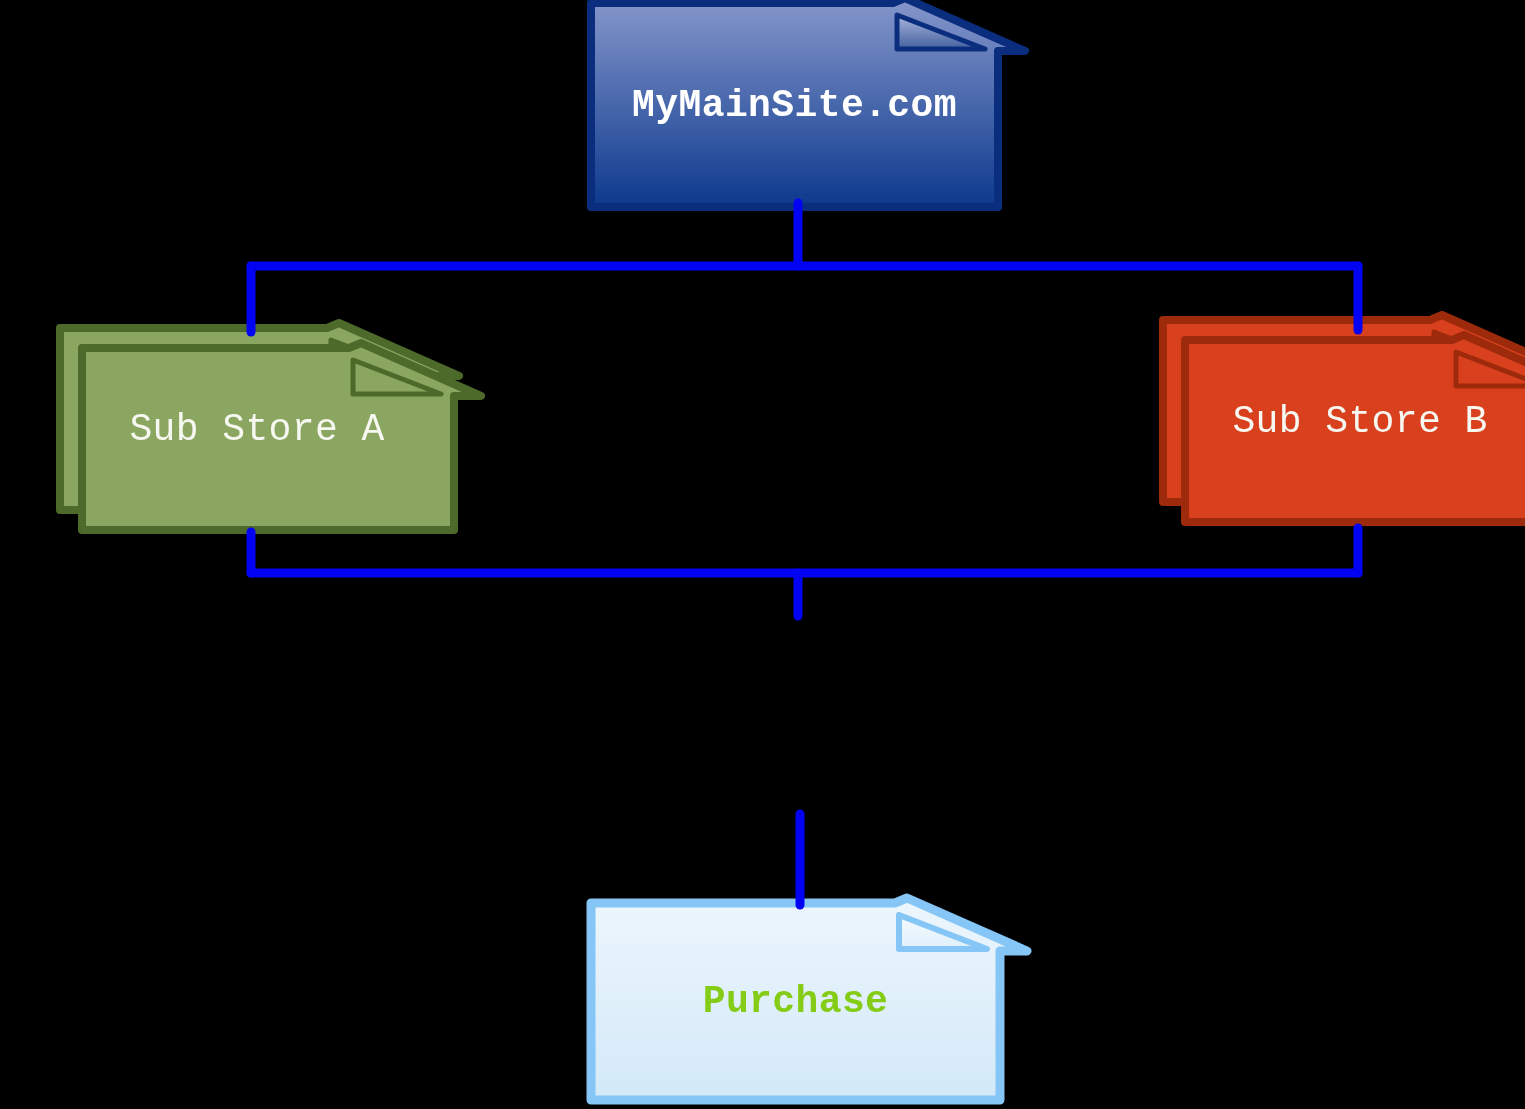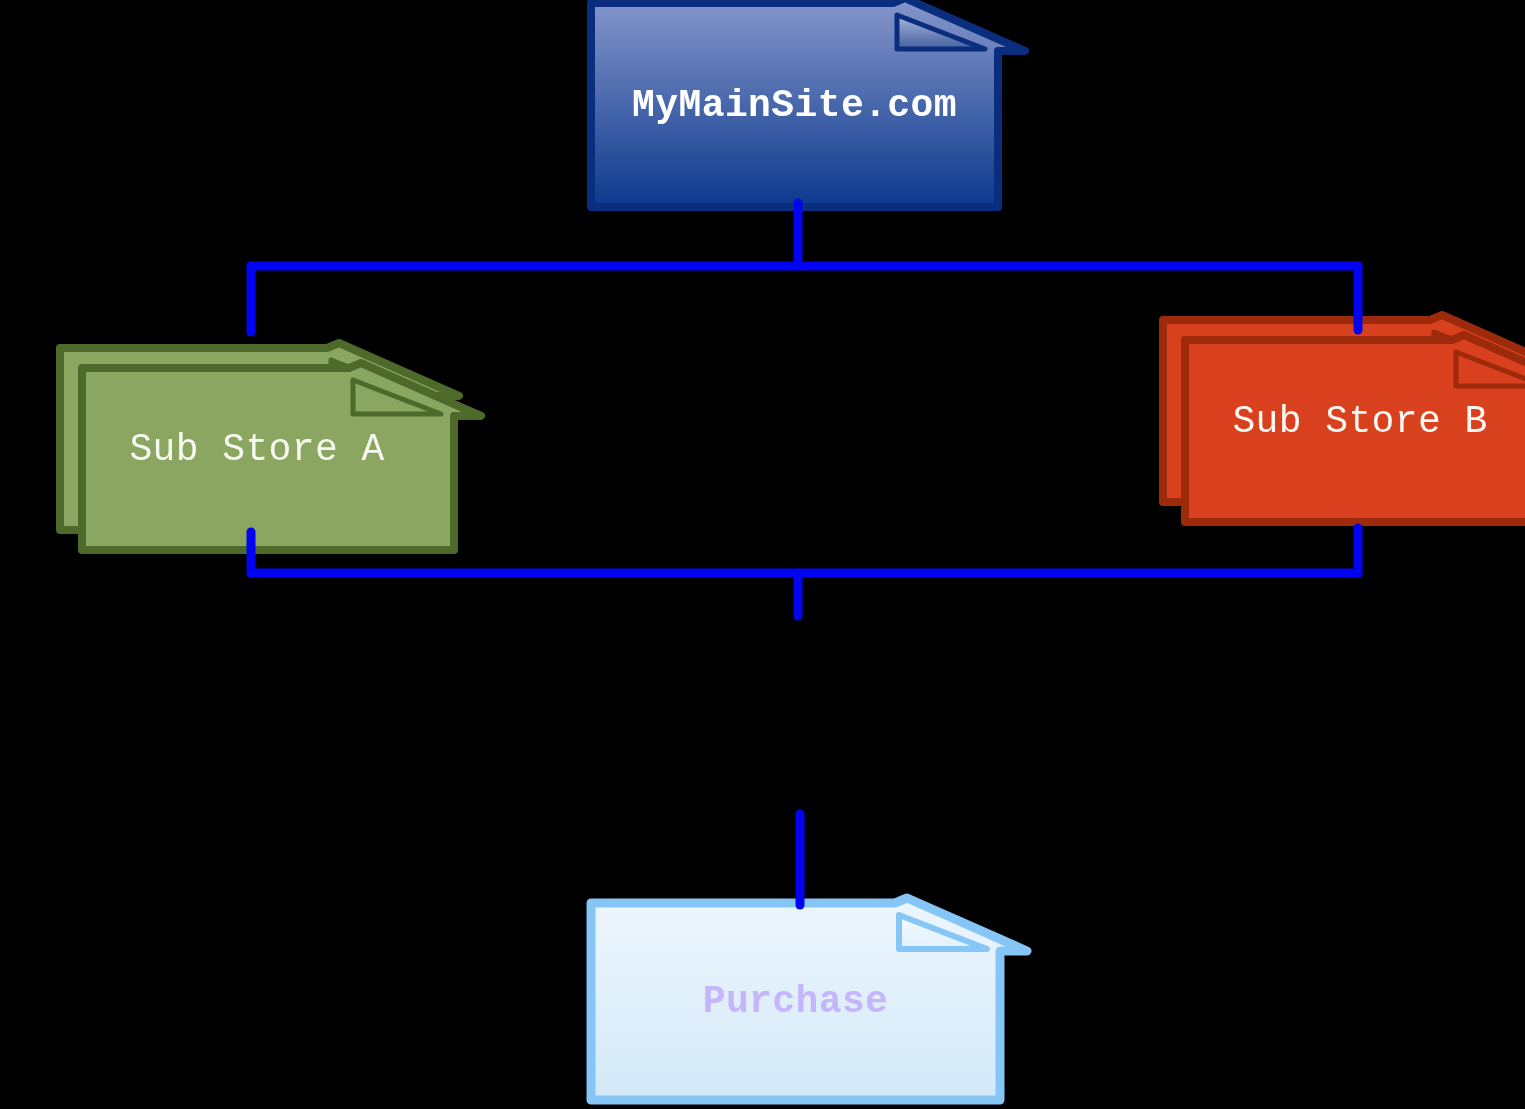--- a/index.html
+++ b/index.html
@@ -12,21 +12,21 @@
   .label{
     position:absolute;left:0;top:0;right:0;bottom:0;
     display:flex;align-items:center;justify-content:center;
     font-size:38px;letter-spacing:.4px;white-space:nowrap;
     pointer-events:none;
   }
   .label.bold{font-weight:bold;}
   .label.white{color:#ffffff;}
   .label.offwhite{color:#f7f8f1;}
   .label.teal{color:#17505a;}
-  .label.navy{color:#c4b5fd;}
+  .label.navy{color:#84cc16;}
   #edges{position:absolute;left:0;top:0;z-index:10;pointer-events:none;}.z4{z-index:4}.z5{z-index:5}
 </style>
 </head>
 <body>
 
 <div class="canvas">
 
   
   <svg width="0" height="0" aria-hidden="true">
     <defs>
@@ -60,21 +60,21 @@
   
   <div class="node z5" style="left:543px;top:3px;width:407px;height:204px;">
     <svg width="407" height="204" viewBox="0 0 407 204">
       <path d="M0,0 L302,0 L314,-5 L434,48 L407,48 L407,204 L0,204 Z" fill="url(#gradMain)" stroke-width="8" stroke-linejoin="round" stroke="#0A2E7D"></path>
       <path d="M306,12 L394,46 L306,46 Z" fill="url(#gradMainFlap)" stroke-width="5" stroke-linejoin="round" stroke="#0A2E7D"></path>
     </svg>
     <div class="label bold white">MyMainSite.com</div>
   </div>
 
   
-  <div class="node z4" style="left:12px;top:348px;width:394px;height:202px;">
+  <div class="node z4" style="left:12px;top:328px;width:394px;height:202px;">
     <svg width="394" height="202" viewBox="0 0 394 202">
       <path d="M0,0 L267,0 L279,-5 L399,48 L372,48 L372,182 L0,182 Z" stroke-width="8" stroke-linejoin="round" fill="#8BA660"></path>
       <path d="M0,0 L267,0 L279,-5 L399,48 L372,48 L372,182 L0,182 Z" fill="none" stroke-width="8" stroke-linejoin="round" stroke="#4D6A2B"></path>
       <path d="M271,12 L359,46 L271,46 Z" stroke-width="5" stroke-linejoin="round" fill="#8BA660"></path>
       <path d="M271,12 L359,46 L271,46 Z" fill="none" stroke-width="5" stroke-linejoin="round" stroke="#4D6A2B"></path>
       <g transform="translate(22,20)">
         <path d="M0,0 L267,0 L279,-5 L399,48 L372,48 L372,182 L0,182 Z" stroke-width="8" stroke-linejoin="round" fill="#8BA660"></path>
         <path d="M0,0 L267,0 L279,-5 L399,48 L372,48 L372,182 L0,182 Z" fill="none" stroke-width="8" stroke-linejoin="round" stroke="#4D6A2B"></path>
         <path d="M271,12 L359,46 L271,46 Z" stroke-width="5" stroke-linejoin="round" fill="#8BA660"></path>
         <path d="M271,12 L359,46 L271,46 Z" fill="none" stroke-width="5" stroke-linejoin="round" stroke="#4D6A2B"></path>

